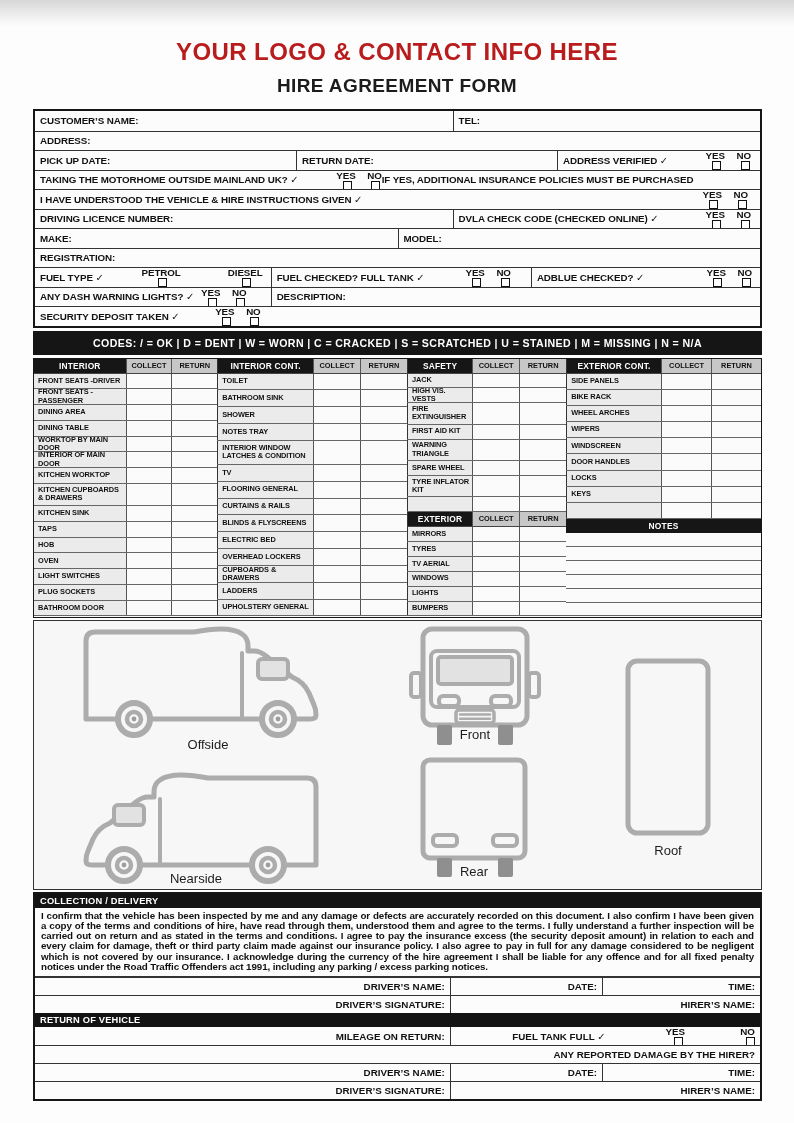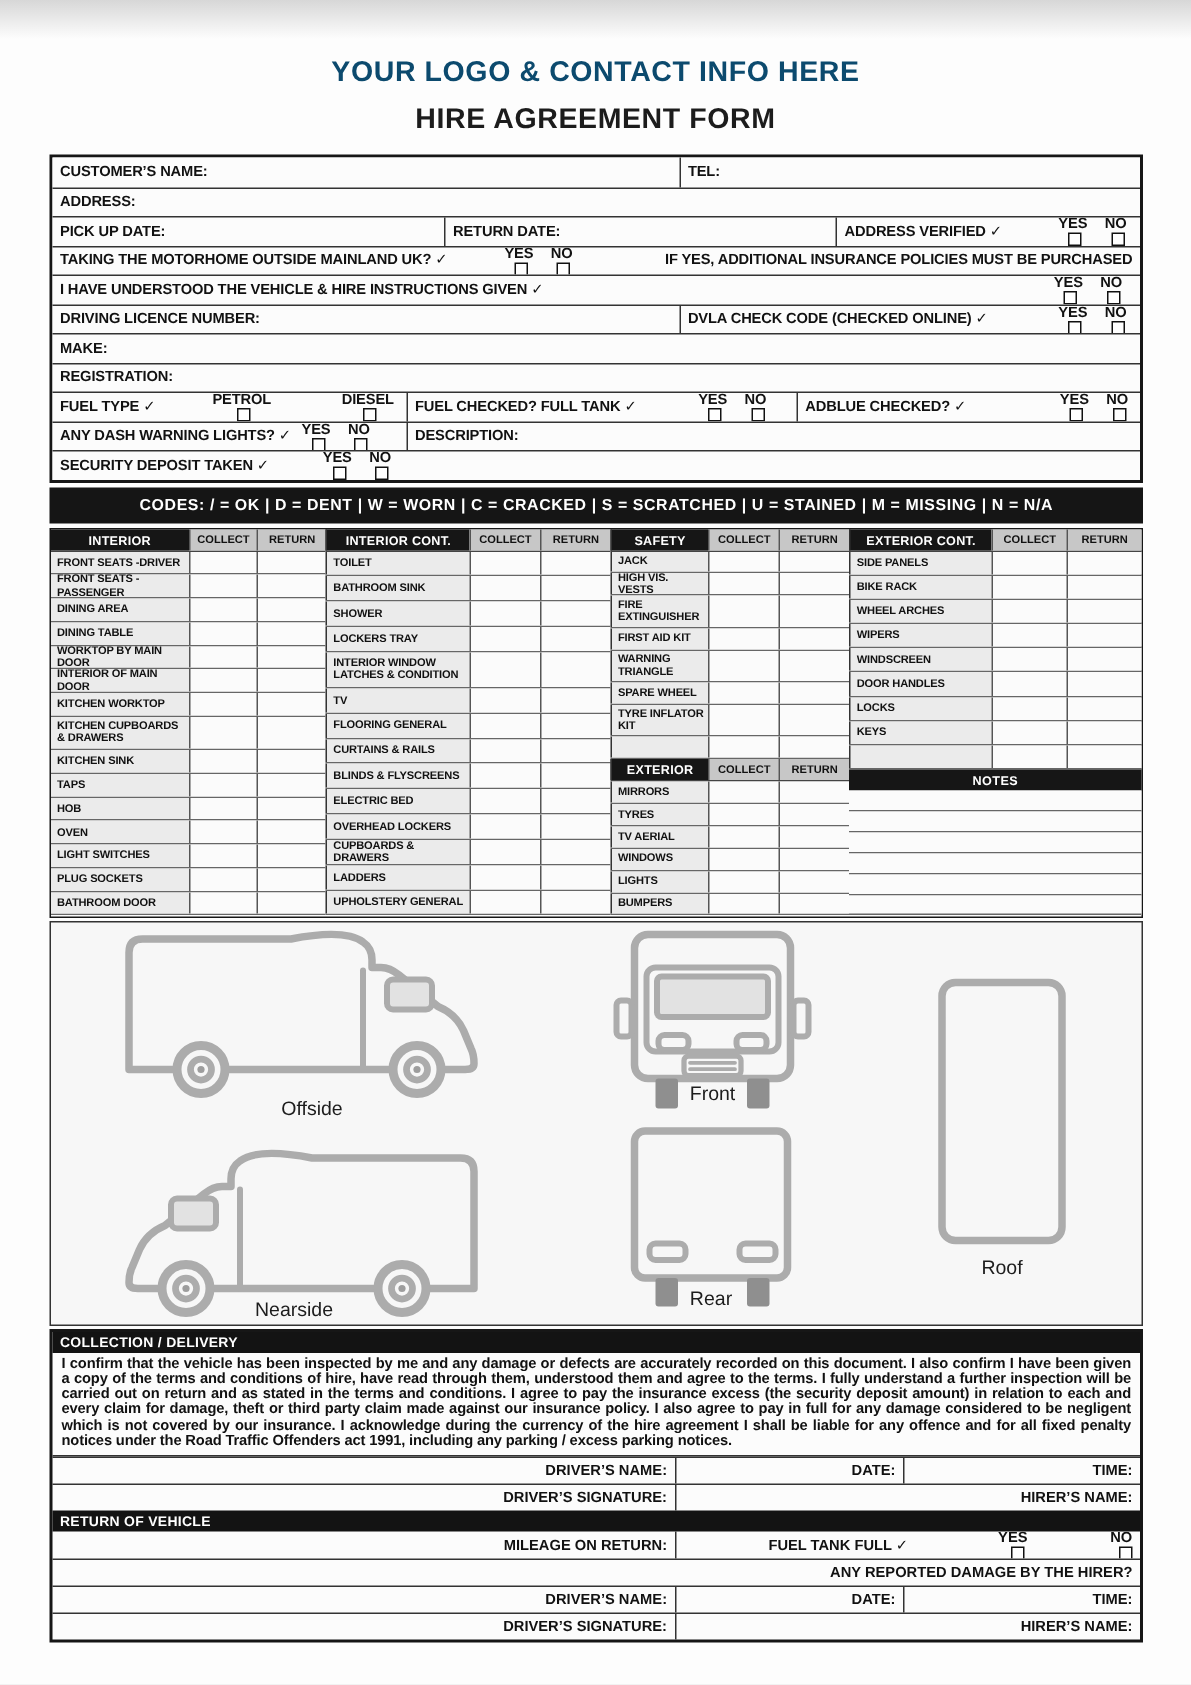--- a/index.html
+++ b/index.html
@@ -8,36 +8,36 @@
     position:relative; width:794px; height:1123px; margin:0 auto;
     background:#fdfdfd; overflow:hidden;
     font-family:"Liberation Sans","DejaVu Sans",sans-serif;
     color:#111;
   }
   .page::before{
     content:""; position:absolute; left:0; top:0; right:0; height:26px;
     background:linear-gradient(to bottom,#d7d7d7,rgba(255,255,255,0)); pointer-events:none;
   }
   .titles{ padding-top:38px; text-align:center; }
-  .logo-line{ font-size:19px; font-weight:700; letter-spacing:.4px; color:#0c4a6e; }
+  .logo-line{ font-size:24px; font-weight:700; letter-spacing:.4px; color:#b91c1c; }
   .form-title{ font-size:19px; font-weight:700; letter-spacing:.4px; margin-top:9px; color:#1c1c1c; }
   .doc{ width:729px; margin:12px auto 13px 33px; }
 
   
   .ftable{ border:2px solid #161616; }
   .frow{ display:flex; height:19.5px; border-top:1.2px solid #333; align-items:stretch; background:#fcfcfc;}
   .frow:first-child{ border-top:none; }
   .fcell{ display:flex; align-items:center; padding:0 5px; font-size:9.8px; font-weight:700; letter-spacing:-.1px; overflow:hidden; white-space:nowrap;}
   .fcell + .fcell{ border-left:1.2px solid #333; }
   .sb{ justify-content:space-between; }
   .cb{ display:inline-block; width:9px; height:9px; border:1.6px solid #111; background:#fff; margin-left:3px; flex:none; }
   .yn{ display:inline-flex; align-items:center;flex-direction:column; }
   .yn + .yn{ margin-left:9px; }
   .grow{ flex:1; }
-  .ctr{ text-align:right; justify-content:center; }
+  .ctr{ text-align:left; justify-content:center; }
 
   
   .codes-bar{
     margin-top:3px; height:24px; background:#151515; color:#fff;
     display:flex; align-items:center; justify-content:center;
     font-size:10.6px; font-weight:700; letter-spacing:.4px;
   }
 
   
   .checklist{ margin-top:3px; height:260px; display:flex; border:1.8px solid #161616; background:#fbfbfb;}
@@ -170,20 +170,23 @@
                 <span>NO</span>
                 <span class="cb"></span>
               </span>
           </span>
         </div>
       </div>
       <div class="frow">
         <div class="fcell" style="width:50%">
             <span>MAKE:</span>
           </div>
+        <div class="fcell grow">
+            <span>MODEL:</span>
+          </div>
       </div>
       <div class="frow">
         <div class="fcell grow">
             <span>REGISTRATION:</span>
           </div>
       </div>
       <div class="frow">
         <div class="fcell sb" style="width:32.5%; padding-right:8px">
           <span>FUEL TYPE ✓</span>
           <span class="yn">
@@ -357,21 +360,21 @@
             <div class="lbl" style="width: 50.5%;">BATHROOM SINK</div>
             <div class="chk" style="width: 24.75%;"></div>
             <div class="chk" style="width: 24.75%;"></div>
           </div>
           <div class="c-row">
             <div class="lbl" style="width: 50.5%;">SHOWER</div>
             <div class="chk" style="width: 24.75%;"></div>
             <div class="chk" style="width: 24.75%;"></div>
           </div>
           <div class="c-row">
-            <div class="lbl" style="width: 50.5%;">LOCKERS TRAY</div>
+            <div class="lbl" style="width: 50.5%;">NOTES TRAY</div>
             <div class="chk" style="width: 24.75%;"></div>
             <div class="chk" style="width: 24.75%;"></div>
           </div>
           <div class="c-row tall">
             <div class="lbl" style="width: 50.5%;">INTERIOR WINDOW LATCHES &amp; CONDITION</div>
             <div class="chk" style="width: 24.75%;"></div>
             <div class="chk" style="width: 24.75%;"></div>
           </div>
           <div class="c-row">
             <div class="lbl" style="width: 50.5%;">TV</div>

